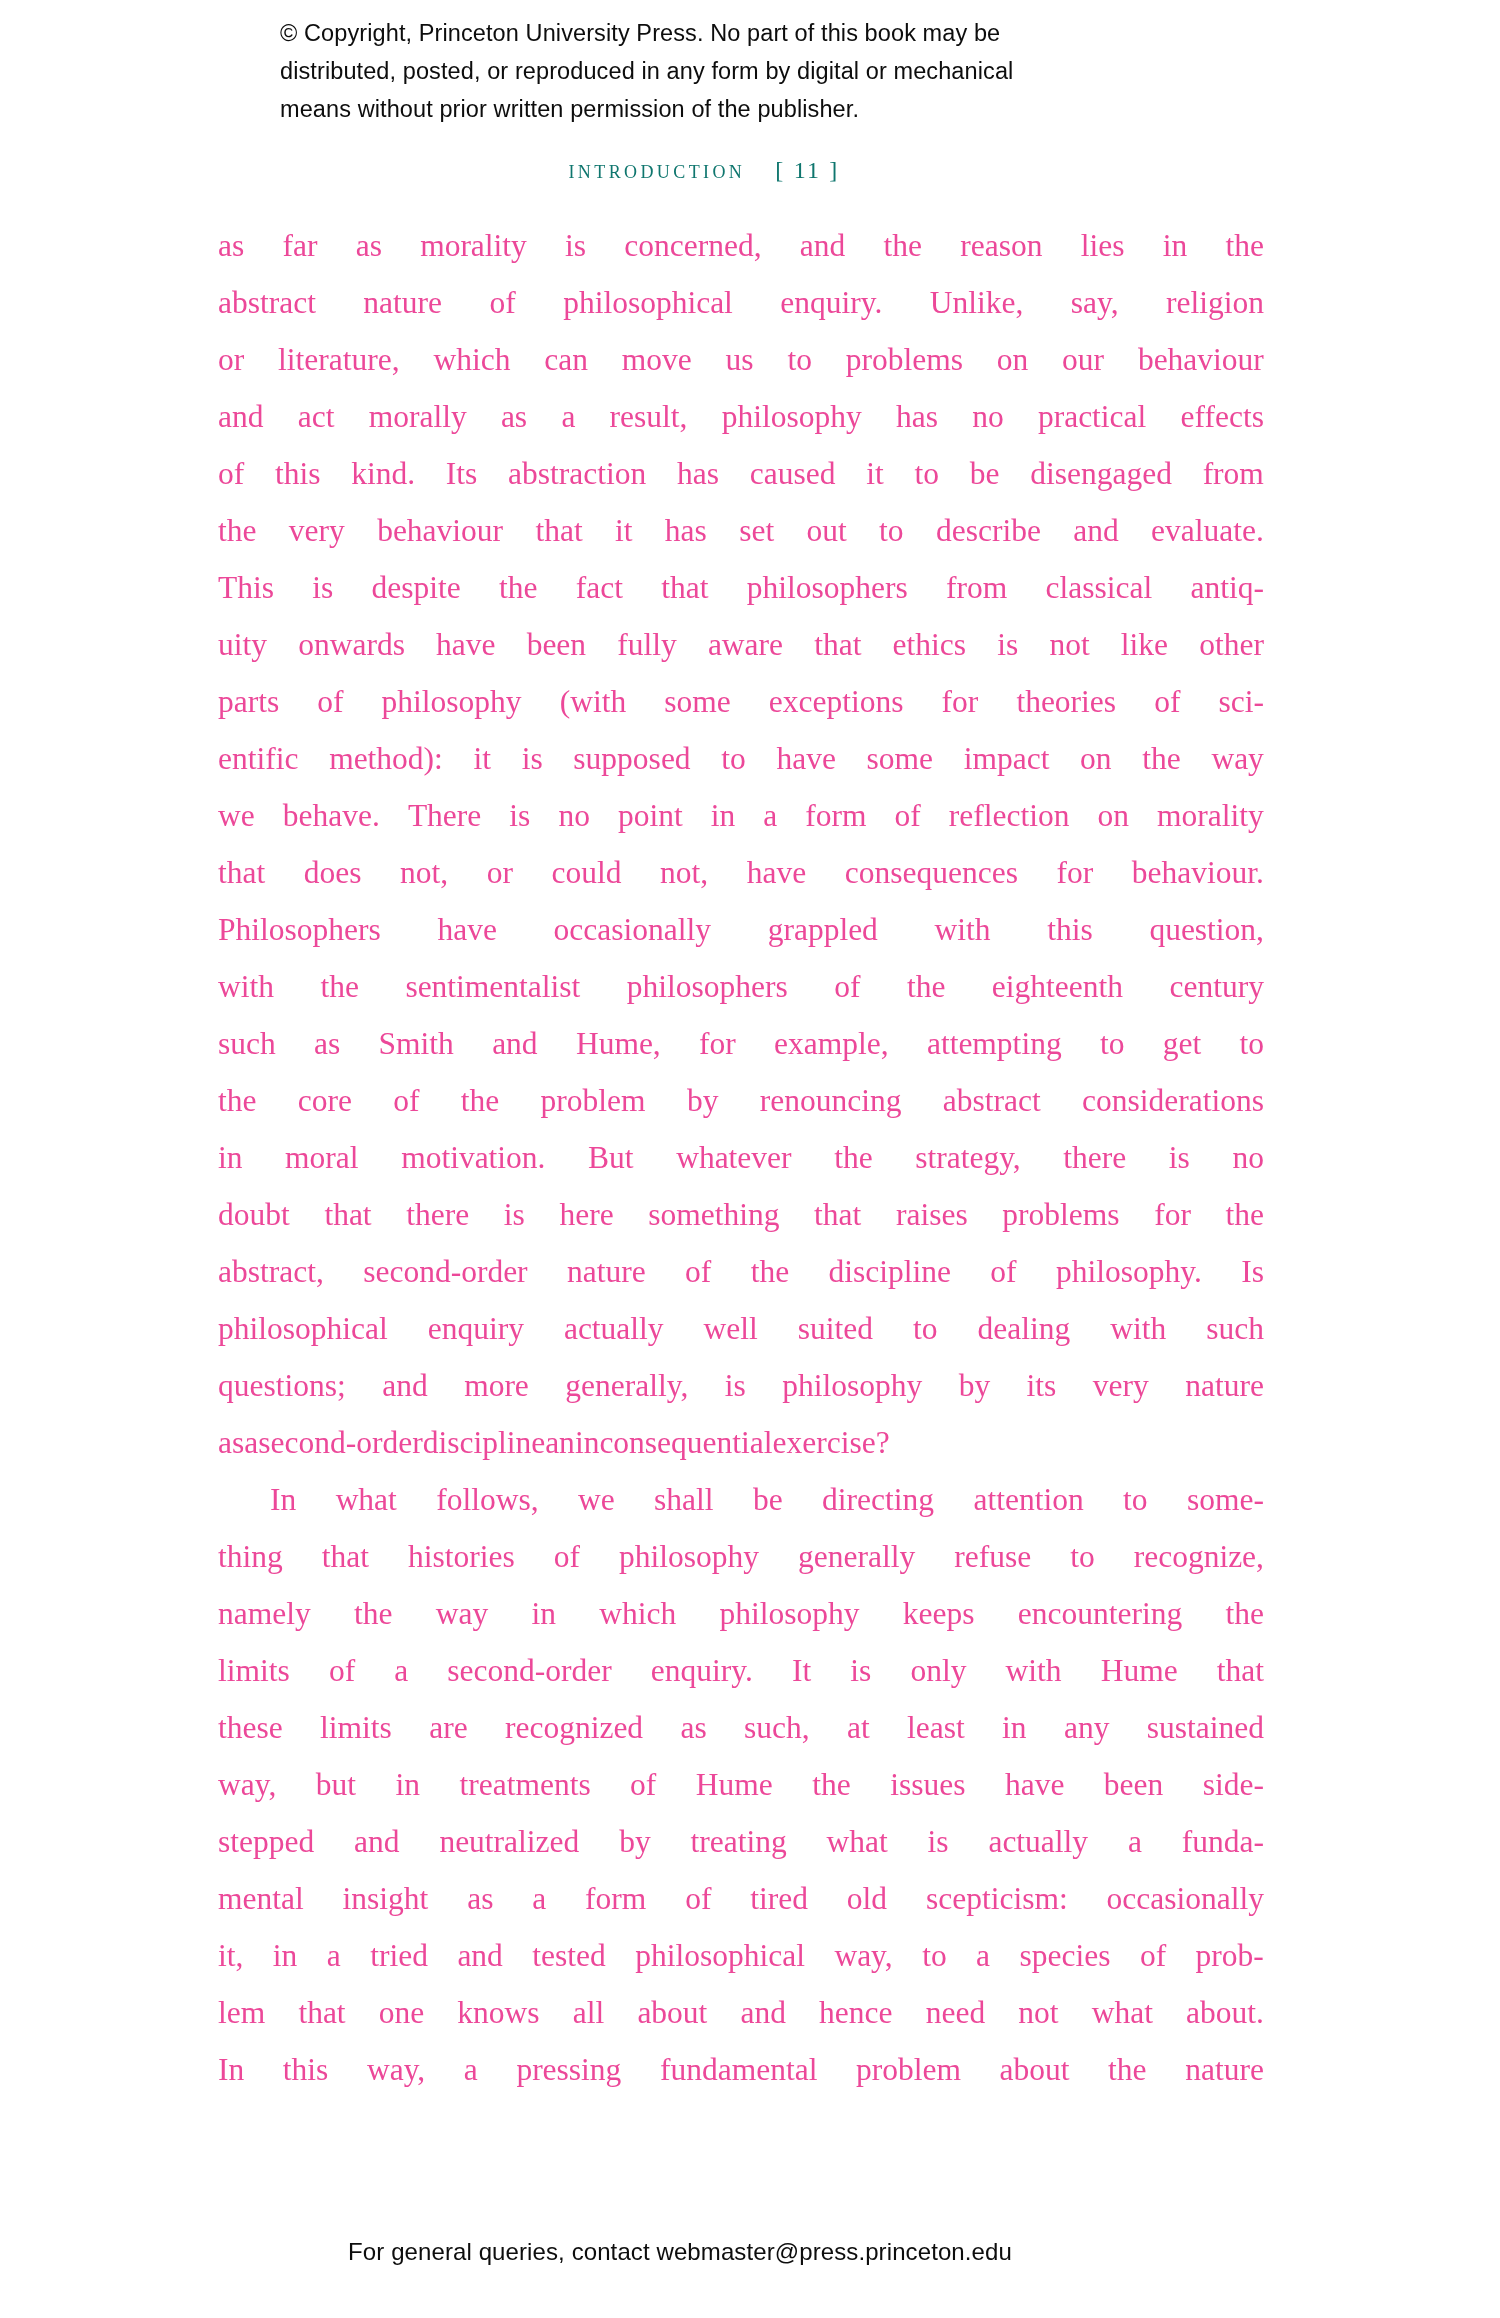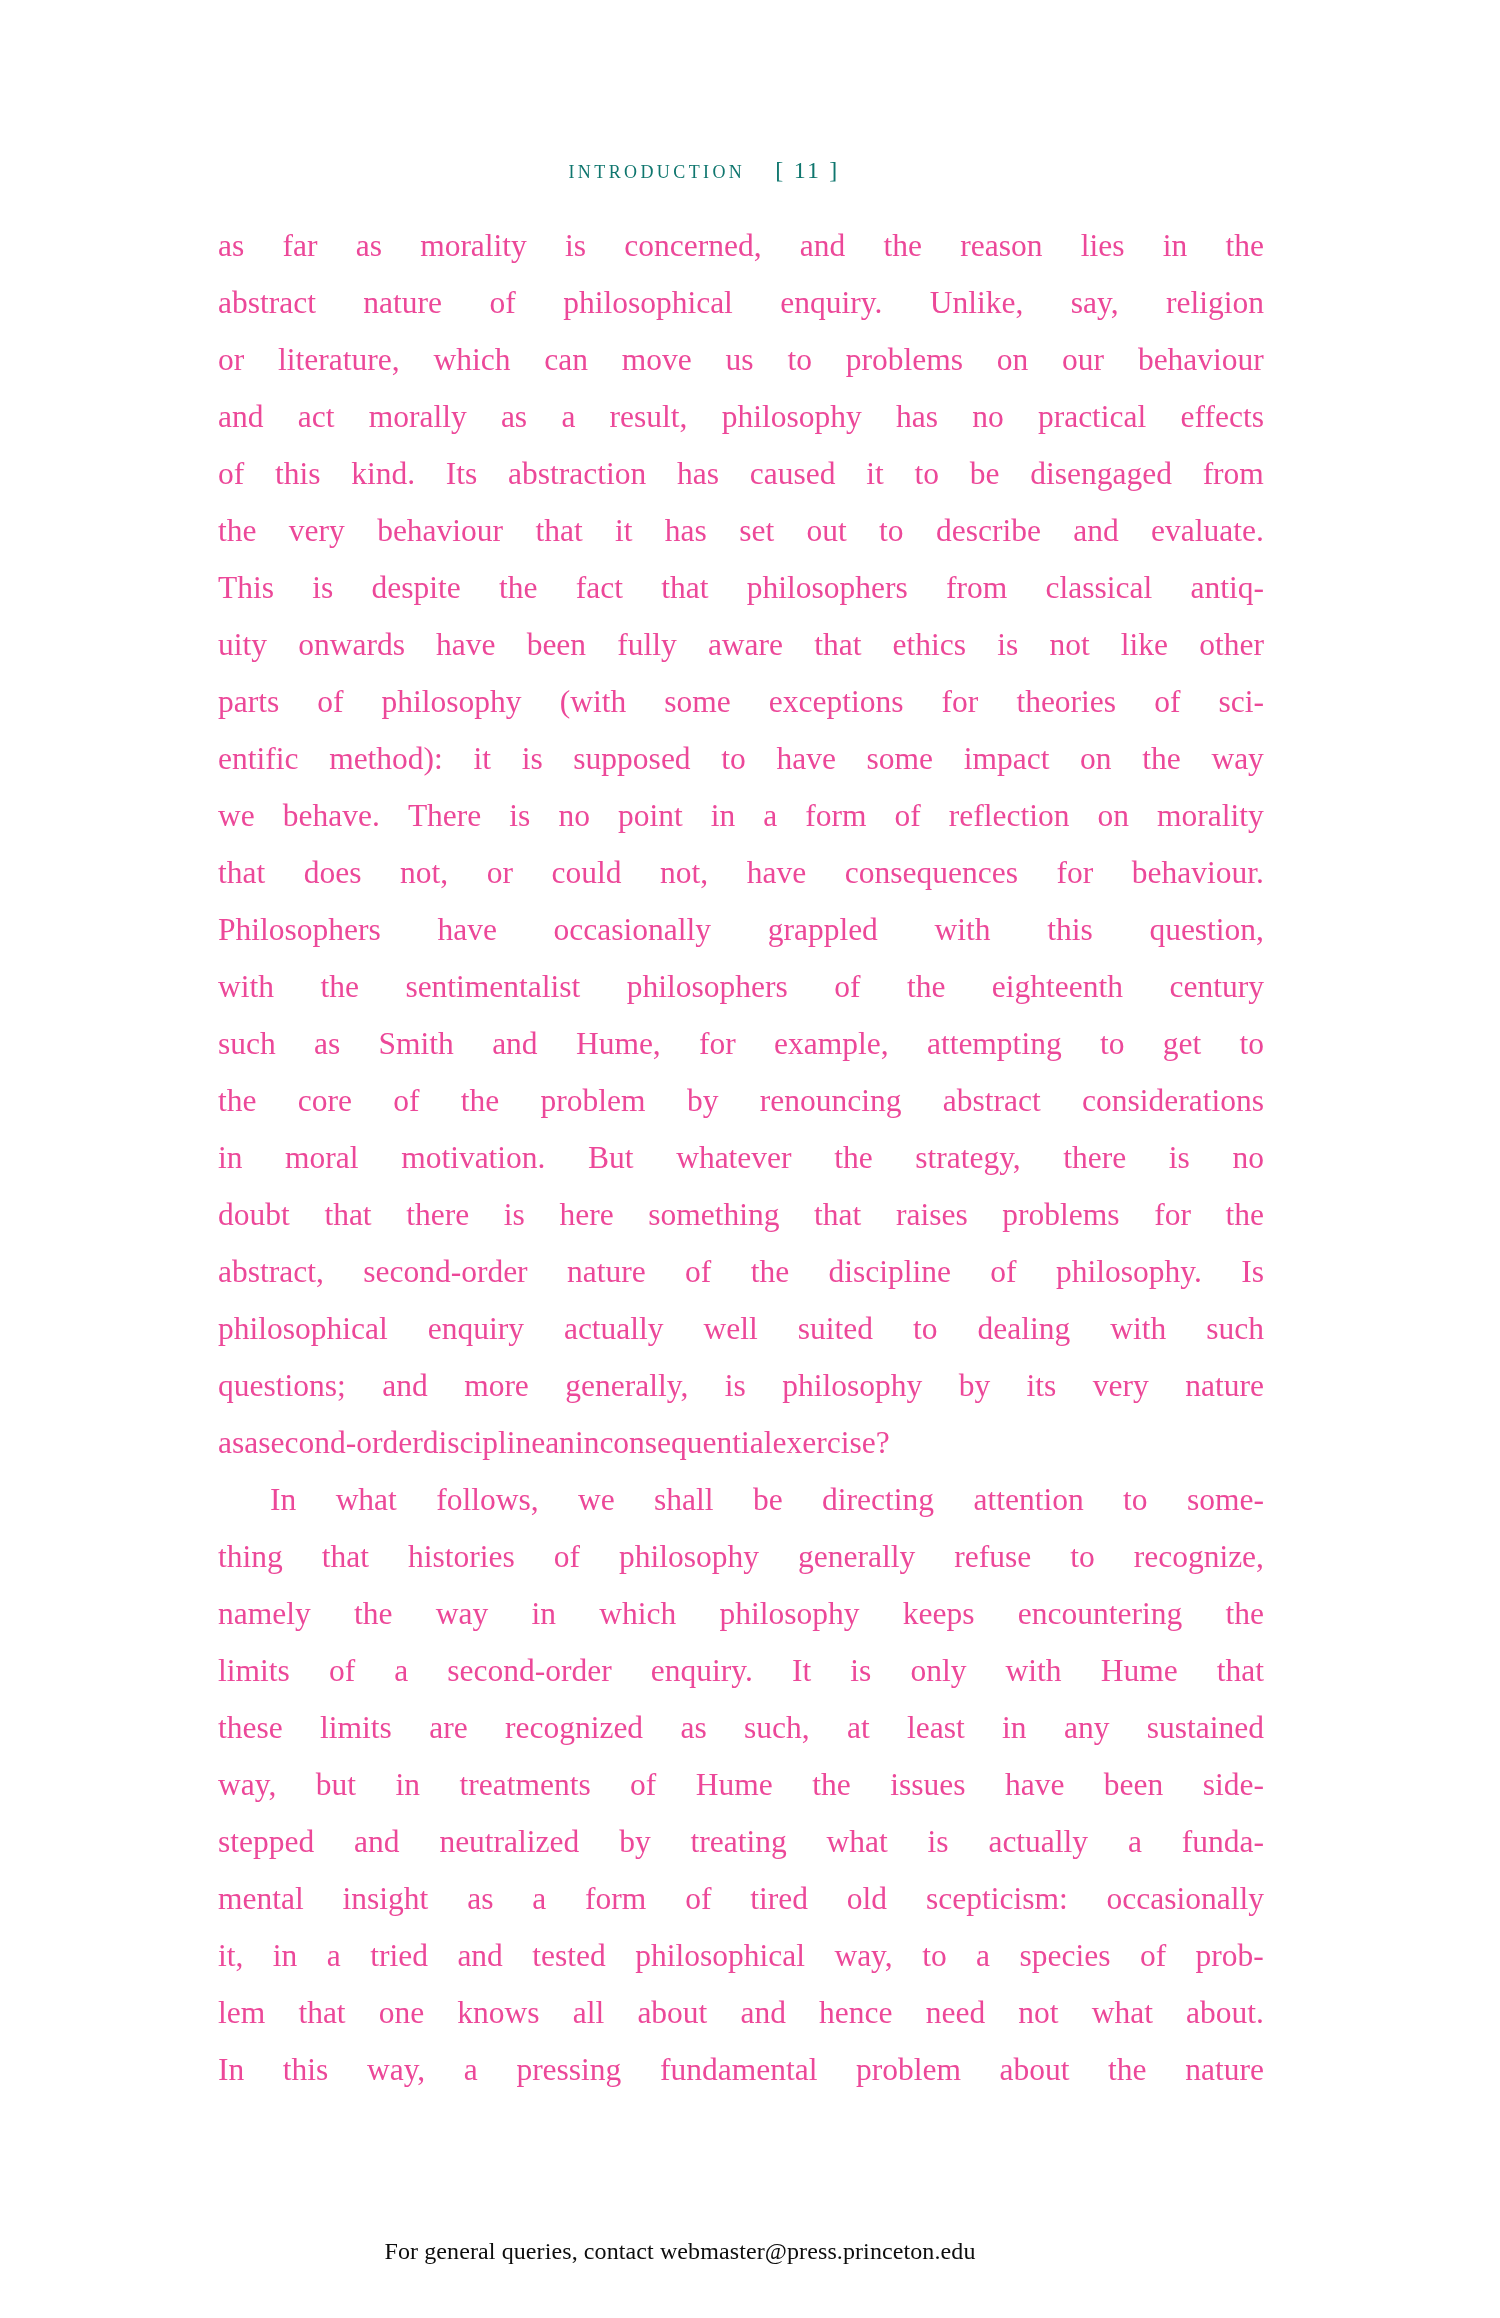--- a/index.html
+++ b/index.html
@@ -87,31 +87,36 @@
     justify-content: space-between;
   }
 
   
   .footer {
     position: absolute;
     left: 0;
     top: 2238px;
     width: 1360px;
     text-align: center;
-    font-family: Liberation Serif, serif;
+    font-family: Liberation Sans, sans-serif;
     font-size: 24px;
     color: #0d0d0d;
     letter-spacing: 0.1px;
   }
 </style>
 </head>
 <body>
 
 <div class="page">
 
+  <div class="copyright">
+    <span class="cline">© Copyright, Princeton University Press. No part of this book may be</span>
+    <span class="cline">distributed, posted, or reproduced in any form by digital or mechanical</span>
+    <span class="cline">means without prior written permission of the publisher.</span>
+  </div>
 
   <div class="runhead">
     <span class="rh-title">INTRODUCTION</span><span class="rh-gap"></span><span class="rh-folio">[ 11 ]</span>
   </div>
 
   <div class="body-block" id="body-block">
       <div class="tline just"><span class="w">as</span><span class="w">far</span><span class="w">as</span><span class="w">morality</span><span class="w">is</span><span class="w">concerned,</span><span class="w">and</span><span class="w">the</span><span class="w">reason</span><span class="w">lies</span><span class="w">in</span><span class="w">the</span></div>
       <div class="tline just"><span class="w">abstract</span><span class="w">nature</span><span class="w">of</span><span class="w">philosophical</span><span class="w">enquiry.</span><span class="w">Unlike,</span><span class="w">say,</span><span class="w">religion</span></div>
       <div class="tline just"><span class="w">or</span><span class="w">literature,</span><span class="w">which</span><span class="w">can</span><span class="w">move</span><span class="w">us</span><span class="w">to</span><span class="w">problems</span><span class="w">on</span><span class="w">our</span><span class="w">behaviour</span></div>
       <div class="tline just"><span class="w">and</span><span class="w">act</span><span class="w">morally</span><span class="w">as</span><span class="w">a</span><span class="w">result,</span><span class="w">philosophy</span><span class="w">has</span><span class="w">no</span><span class="w">practical</span><span class="w">effects</span></div>

